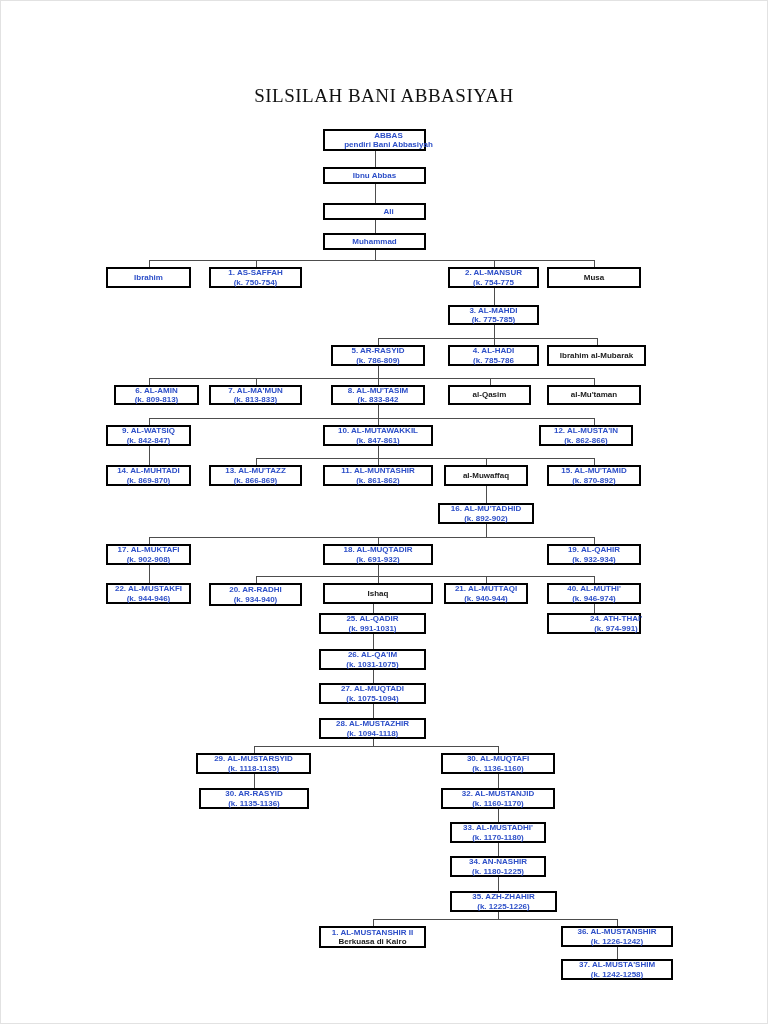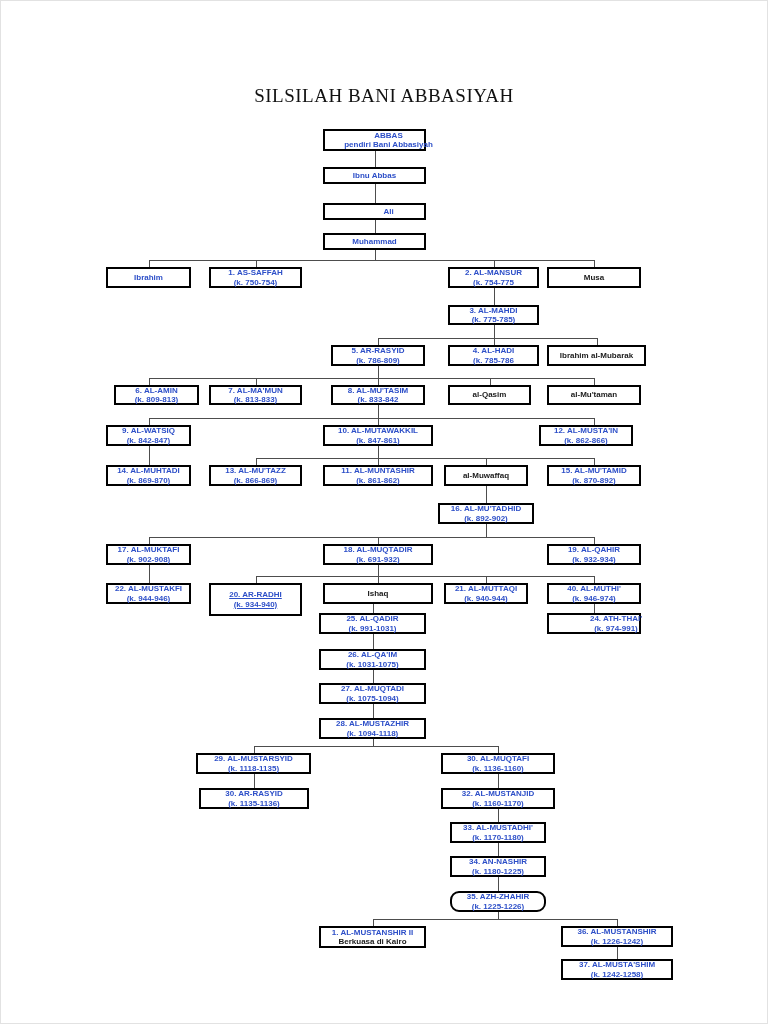--- a/index.html
+++ b/index.html
@@ -154,21 +154,21 @@
         <div class="l2">(k. 691-932)</div>
       </div>
       <div class="node blue" style="left: 546px; top: 543px; width: 94px; height: 21px;">
         <div class="l1">19. AL-QAHIR</div>
         <div class="l2">(k. 932-934)</div>
       </div>
       <div class="node blue" style="left: 105px; top: 582px; width: 85px; height: 21px;">
         <div class="l1">22. AL-MUSTAKFI</div>
         <div class="l2">(k. 944-946)</div>
       </div>
-      <div class="node blue" style="left: 208px; top: 582px; width: 93px; height: 33px; text-decoration: underline;">
+      <div class="node blue" style="left: 208px; top: 582px; width: 93px; height: 23px;">
         <div class="l1">20. AR-RADHI</div>
         <div class="l2">(k. 934-940)</div>
       </div>
       <div class="node black" style="left: 322px; top: 582px; width: 110px; height: 21px;">
         <div class="l1">Ishaq</div>
       </div>
       <div class="node blue" style="left: 443px; top: 582px; width: 84px; height: 21px;">
         <div class="l1">21. AL-MUTTAQI</div>
         <div class="l2">(k. 940-944)</div>
       </div>
@@ -213,21 +213,21 @@
         <div class="l2">(k. 1160-1170)</div>
       </div>
       <div class="node blue" style="left: 449px; top: 821px; width: 96px; height: 21px;">
         <div class="l1">33. AL-MUSTADHI'</div>
         <div class="l2">(k. 1170-1180)</div>
       </div>
       <div class="node blue" style="left: 449px; top: 855px; width: 96px; height: 21px;">
         <div class="l1">34. AN-NASHIR</div>
         <div class="l2">(k. 1180-1225)</div>
       </div>
-      <div class="node blue" style="left: 449px; top: 890px; width: 96px; height: 21px; border-radius: 9px;">
+      <div class="node blue" style="left: 449px; top: 890px; width: 107px; height: 21px;">
         <div class="l1">35. AZH-ZHAHIR</div>
         <div class="l2">(k. 1225-1226)</div>
       </div>
       <div class="node blue" style="left: 318px; top: 925px; width: 107px; height: 22px;">
         <div class="l1">1. AL-MUSTANSHIR II</div>
         <div class="l2" style="color: rgb(26, 26, 26);">Berkuasa di Kairo</div>
       </div>
       <div class="node blue" style="left: 560px; top: 925px; width: 112px; height: 21px;">
         <div class="l1">36. AL-MUSTANSHIR</div>
         <div class="l2">(k. 1226-1242)</div>

